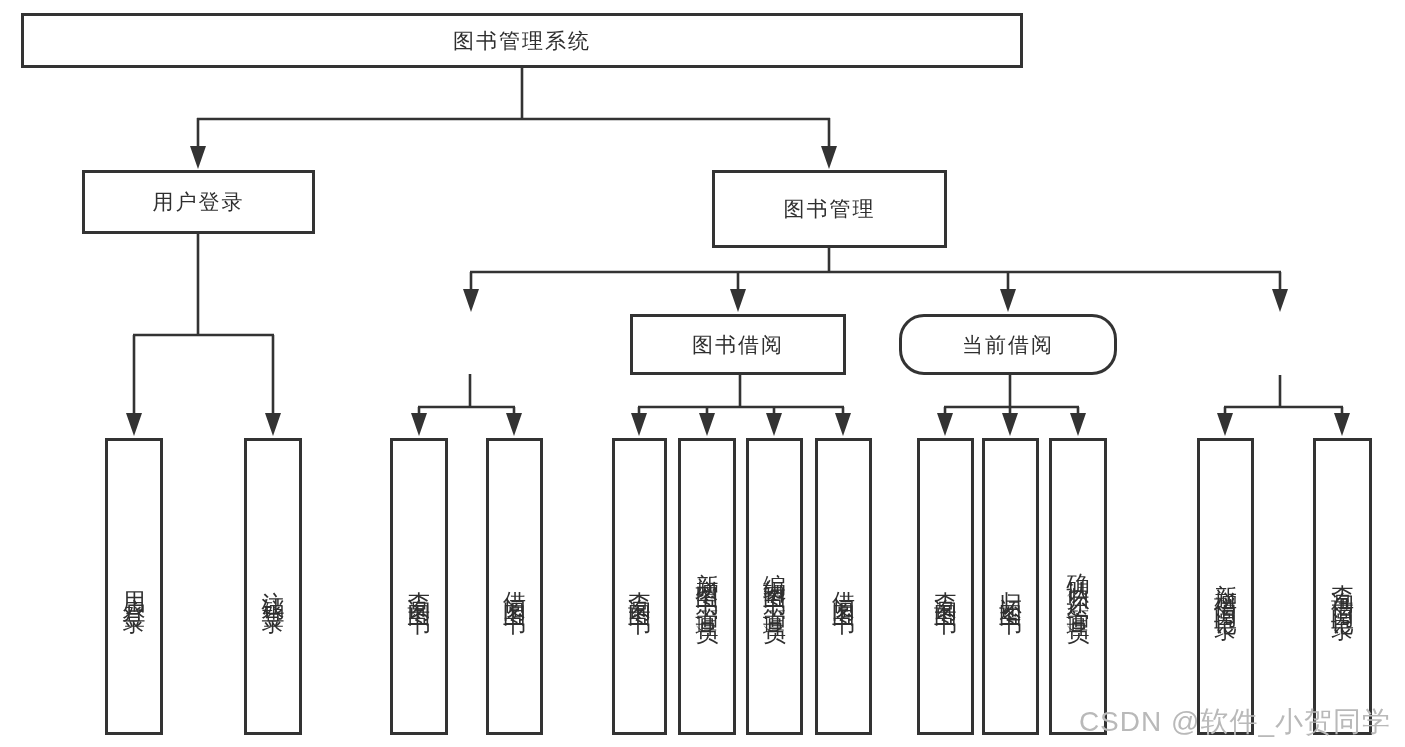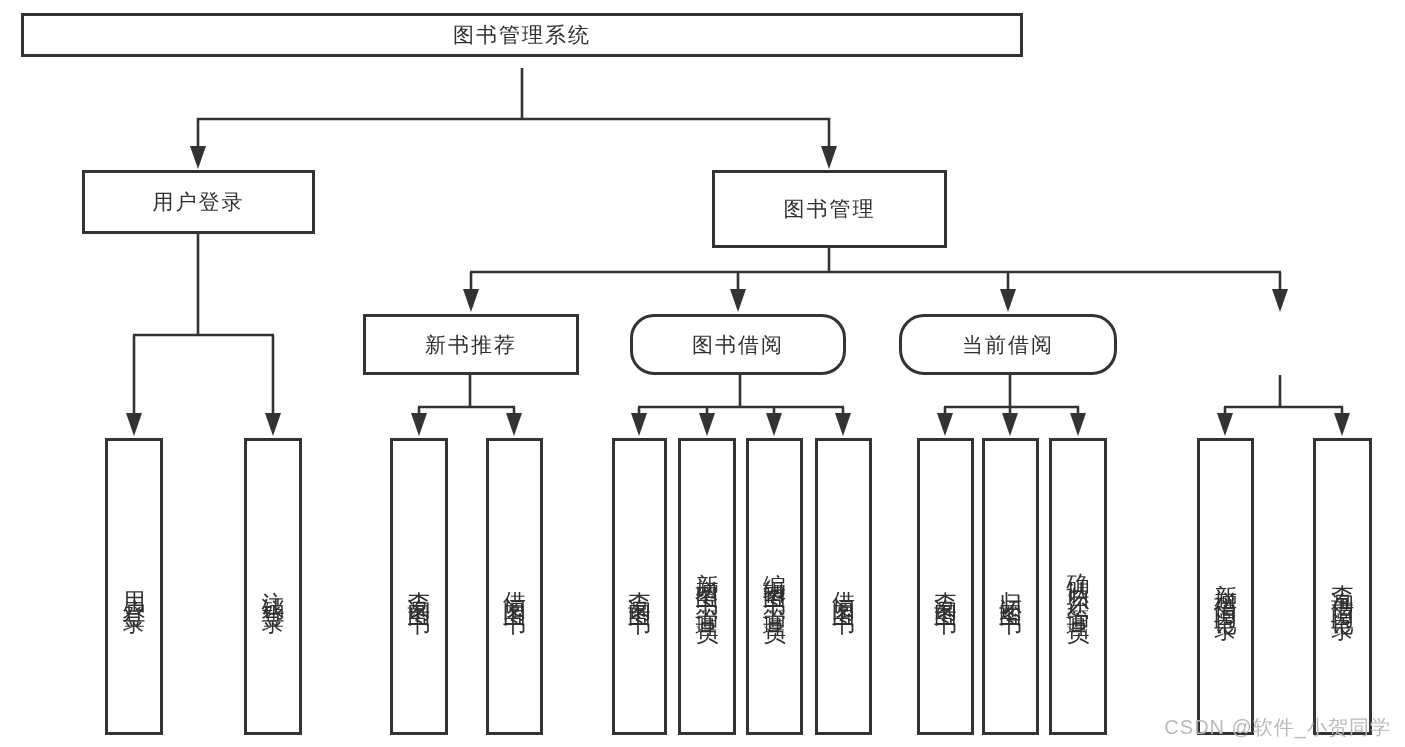--- a/index.html
+++ b/index.html
@@ -46,21 +46,21 @@
     writing-mode: vertical-rl;
     font-size: 23px;
     letter-spacing: 7px;
     line-height: 1;
     white-space: normal;
   }
   .watermark {
     position: absolute;
     right: 14px;
     bottom: 6px;
-    font-size: 20px;
+    font-size: 28px;
     color: var(--watermark);
     letter-spacing: 1px;
     pointer-events: none;
   }
 </style>
 </head>
 <body>
 
 <div class="canvas">
 
@@ -119,35 +119,32 @@
     <polygon points="1070,413 1086,413 1078,436"></polygon>
 
     <path d="M1280 375 V408"></path>
     <path d="M1224 407 H1343"></path>
     <path d="M1225 407 V415"></path>
     <path d="M1342 407 V415"></path>
     <polygon points="1217,413 1233,413 1225,436"></polygon>
     <polygon points="1334,413 1350,413 1342,436"></polygon>
   </svg>
 
-  <div class="node" style="left:21px; top:13px; width:1002px; height:44px;">
+  <div class="node" style="left:21px; top:13px; width:1002px; height:55px;">
     <span class="lbl">图书管理系统</span>
   </div>
 
   <div class="node" style="left:82px; top:170px; width:233px; height:64px;">
     <span class="lbl">用户登录</span>
   </div>
   <div class="node" style="left:712px; top:170px; width:235px; height:78px;">
     <span class="lbl">图书管理</span>
   </div>
 
-  <div class="node" style="left:363px; top:314px; width:216px; height:61px;">
-    <span class="lbl">新书推荐</span>
-  </div>
-  <div class="node" style="left:630px; top:314px; width:216px; height:61px;border-radius:24px;">
+  <div class="node" style="left:630px; top:314px; width:216px; height:61px;">
     <span class="lbl">图书借阅</span>
   </div>
   <div class="node" style="left:899px; top:314px; width:218px; height:61px;border-radius:25px;">
     <span class="lbl">当前借阅</span>
   </div>
 
   <div class="node leaf" style="left:105px; top:438px; width:58px; height:297px;">
     <span class="lbl">用户登录</span>
   </div>
   <div class="node leaf" style="left:244px; top:438px; width:58px; height:297px;">

